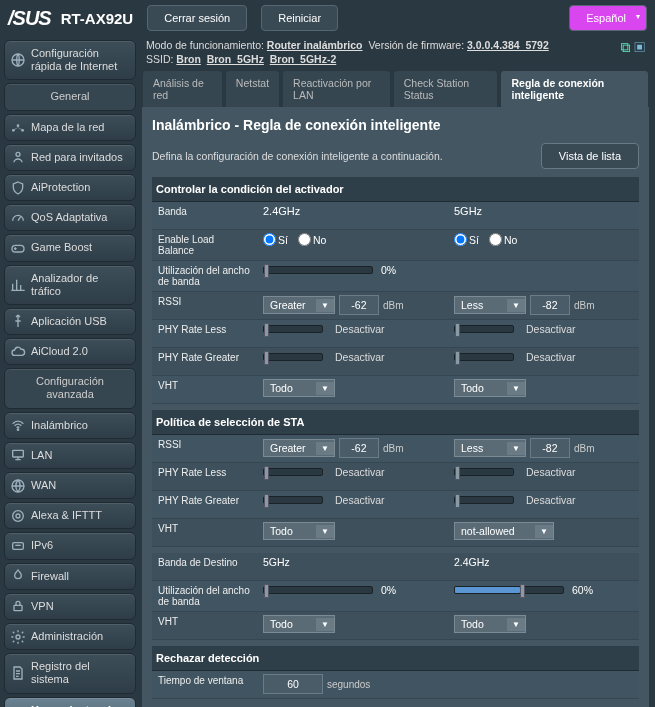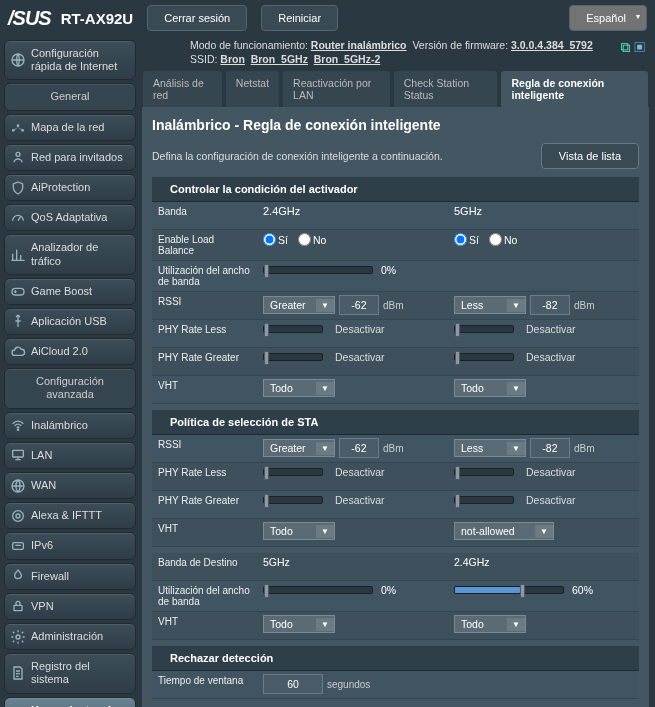--- a/index.html
+++ b/index.html
@@ -2,42 +2,42 @@
 <html><head>
 <meta charset="utf-8">
 <style>
 * { margin: 0; padding: 0; box-sizing: border-box; }
 body { font-family: Arial, sans-serif; font-size: 11px; background: #2a3841; color: #fff; width: 655px; }
 .top-bar { height: 36px; background: #2a3841; display: flex; align-items: center; padding: 0 8px; }
 .logo { font-family: Arial Black, sans-serif; font-size: 20px; font-weight: 900; font-style: italic; color: #fff; margin-right: 10px; letter-spacing: -1px; }
 .model { font-size: 15px; font-weight: bold; color: #fff; }
 .top-btn { background: #3a4a55; border: 1px solid #556670; color: #fff; padding: 6px 16px; font-size: 11px; margin-left: 14px; border-radius: 4px; cursor: pointer; }
 .top-spacer { flex: 1; }
-.lang-btn { background: #737373; border: 1px solid #556670; color: #fff; padding: 6px 20px 6px 16px; font-size: 11px; border-radius: 4px; cursor: pointer; position: relative; }
+.lang-btn { background: #d946ef; border: 1px solid #556670; color: #fff; padding: 6px 20px 6px 16px; font-size: 11px; border-radius: 4px; cursor: pointer; position: relative; }
 .lang-btn::after { content: "▾"; position: absolute; right: 6px; font-size: 8px; }
 .main { display: flex; }
 .sidebar { width: 140px; padding: 4px; }
 .side-item { background: linear-gradient(to bottom, #3d4e59, #2e3d47); border: 1px solid #1f2a32; border-radius: 6px; padding: 6px 6px 6px 26px; margin-bottom: 3px; font-size: 11px; line-height: 1.2; cursor: pointer; position: relative; box-shadow: inset 0 1px 0 rgba(255,255,255,0.1); color: #ddd; }
 .side-item.head { text-align: center; padding-left: 6px; cursor: default; background: #364650; color: #ccc; }
 .side-item.active { background: linear-gradient(to bottom, #6a8291, #4a5f6e); color: #fff; font-weight: bold; }
 .side-icon { position: absolute; left: 5px; top: 50%; transform: translateY(-50%); width: 16px; height: 16px; color: #9db1bd; }
 .content { flex: 1; padding: 2px 6px 6px 2px; }
-.info-line { font-size: 10.5px; color: #ddd; padding: 1px 4px; margin-left: 44px; }
+.info-line { font-size: 10.5px; color: #ddd; padding: 1px 4px; }
 .info-line b { text-decoration: underline; }
 .info-icons { float: right; color: #5eb; font-size: 14px; }
 .tabs { display: flex; gap: 2px; margin-top: 4px; }
 .tab { background: #354651; border: 1px solid #2a3841; border-bottom: none; padding: 6px 10px; font-size: 10.5px; color: #bbb; border-radius: 4px 4px 0 0; cursor: pointer; }
 .tab.active { background: #435662; color: #fff; font-weight: bold; }
 .panel { background: #435662; border-radius: 0 0 6px 6px; padding: 10px; }
 .panel-title { font-size: 14px; font-weight: bold; margin-bottom: 10px; }
 .desc-row { display: flex; align-items: center; margin-bottom: 8px; }
 .desc-row .desc { flex: 1; font-size: 10.5px; color: #ddd; }
 .view-btn { background: #3a4a55; border: 1px solid #6a7a85; color: #fff; padding: 6px 17px; font-size: 11px; border-radius: 4px; cursor: pointer; }
 .section { margin-bottom: 6px; }
-.section-head { background: #2f3f49; padding: 6px 18px; font-size: 11px; font-weight: bold; color: #fff; border-bottom: 1px solid #1f2a32; }
+.section-head { background: #2f3f49; padding: 6px 4px; font-size: 11px; font-weight: bold; color: #fff; border-bottom: 1px solid #1f2a32; }
 .row { display: flex; align-items: flex-start; border-bottom: 1px solid #354651; background: #3e505c; min-height: 28px; }
 .row:nth-child(even) { background: #415461; }
 .cell-label { width: 105px; padding: 4px 6px; font-size: 10px; color: #eee; }
 .cell { flex: 1; padding: 3px 6px; font-size: 10.5px; display: flex; align-items: center; gap: 4px; }
 .col-head { text-align: center; font-size: 11px; color: #fff; }
 .radio-lbl { font-size: 10.5px; margin-right: 6px; display: inline-flex; align-items: center; gap: 2px; }
 .radio-lbl input { margin: 0; }
 .slider { flex: 1; height: 8px; background: #2a3841; border: 1px solid #1a2228; border-radius: 2px; position: relative; max-width: 110px; }
 .slider-fill { height: 100%; background: #5a96d4; border-radius: 1px; }
 .slider-thumb { position: absolute; top: -3px; width: 5px; height: 14px; background: #8a9aa5; border: 1px solid #556; border-radius: 1px; }
@@ -80,26 +80,26 @@
           <path d="M6 20c0-3 3-5 6-5s6 2 6 5"></path>
         </svg><span>Red para invitados</span></div>
     <div class="side-item"><svg class="side-icon" viewBox="0 0 24 24" fill="none" stroke="currentColor" stroke-width="2">
           <path d="M12 3l7 3v5c0 5-3 8-7 10-4-2-7-5-7-10V6l7-3z"></path>
         </svg><span>AiProtection</span></div>
     <div class="side-item"><svg class="side-icon" viewBox="0 0 24 24" fill="none" stroke="currentColor" stroke-width="2">
           <path d="M4 16a8 8 0 0116 0"></path>
           <path d="M12 16l4-6"></path>
         </svg><span>QoS Adaptativa</span></div>
     <div class="side-item"><svg class="side-icon" viewBox="0 0 24 24" fill="none" stroke="currentColor" stroke-width="2">
-          <path d="M4 20V10M10 20V4M16 20v-8M22 20H2"></path>
-        </svg><span>Analizador de tráfico</span></div>
-    <div class="side-item"><svg class="side-icon" viewBox="0 0 24 24" fill="none" stroke="currentColor" stroke-width="2">
           <rect x="3" y="8" width="18" height="10" rx="5"></rect>
           <path d="M8 11v4M6 13h4M16 12h.01M18 14h.01"></path>
         </svg><span>Game Boost</span></div>
+    <div class="side-item"><svg class="side-icon" viewBox="0 0 24 24" fill="none" stroke="currentColor" stroke-width="2">
+          <path d="M4 20V10M10 20V4M16 20v-8M22 20H2"></path>
+        </svg><span>Analizador de tráfico</span></div>
     <div class="side-item"><svg class="side-icon" viewBox="0 0 24 24" fill="none" stroke="currentColor" stroke-width="2">
           <path d="M12 3v18M12 3l-3 3M12 3l3 3M8 12h8"></path>
         </svg><span>Aplicación USB</span></div>
     <div class="side-item"><svg class="side-icon" viewBox="0 0 24 24" fill="none" stroke="currentColor" stroke-width="2">
           <path d="M7 17a4 4 0 010-8 5 5 0 019.6-1A4 4 0 0118 17H7z"></path>
         </svg><span>AiCloud 2.0</span></div>
     <div class="side-item head">Configuración avanzada</div>
     <div class="side-item"><svg class="side-icon" viewBox="0 0 24 24" fill="none" stroke="currentColor" stroke-width="2">
           <path d="M4 10c5-5 11-5 16 0M7 13c3-3 7-3 10 0M10 16c1.3-1.3 2.7-1.3 4 0"></path>
           <circle cx="12" cy="19" r="1" fill="currentColor"></circle>

